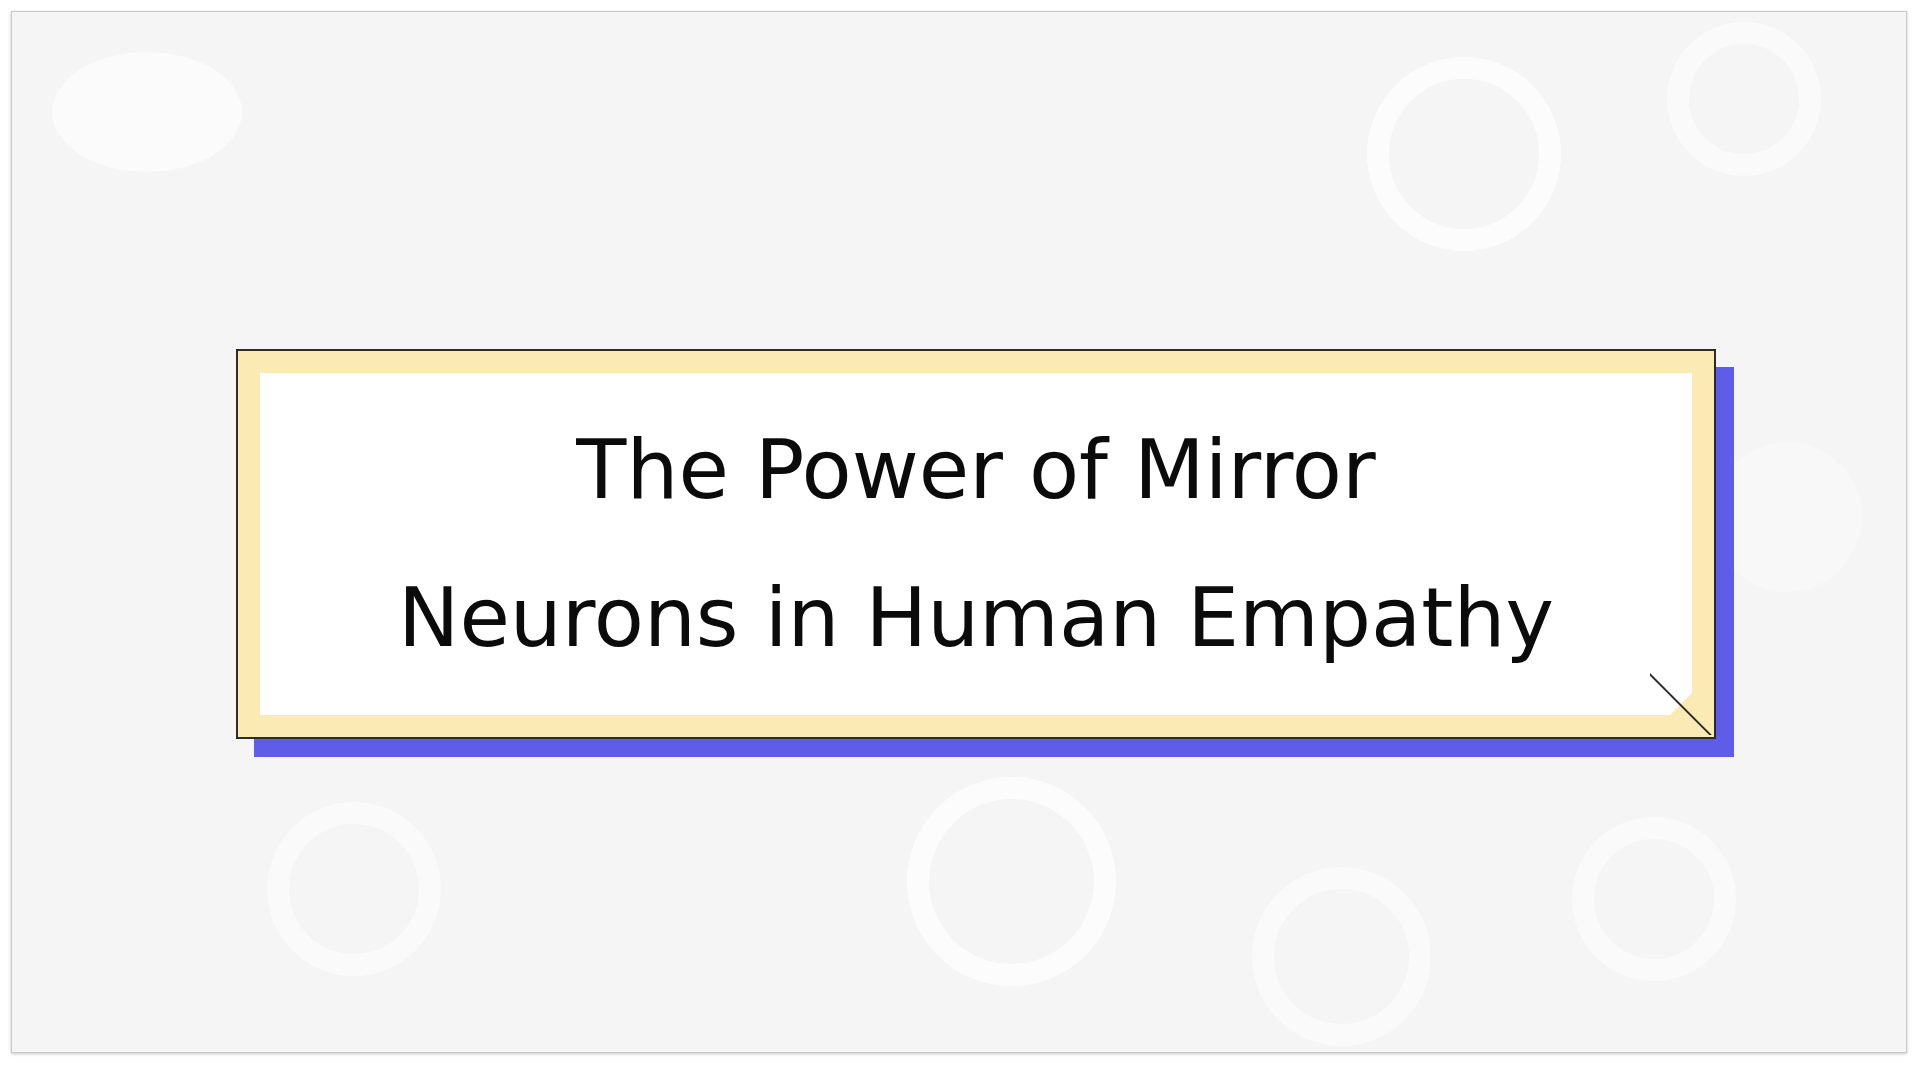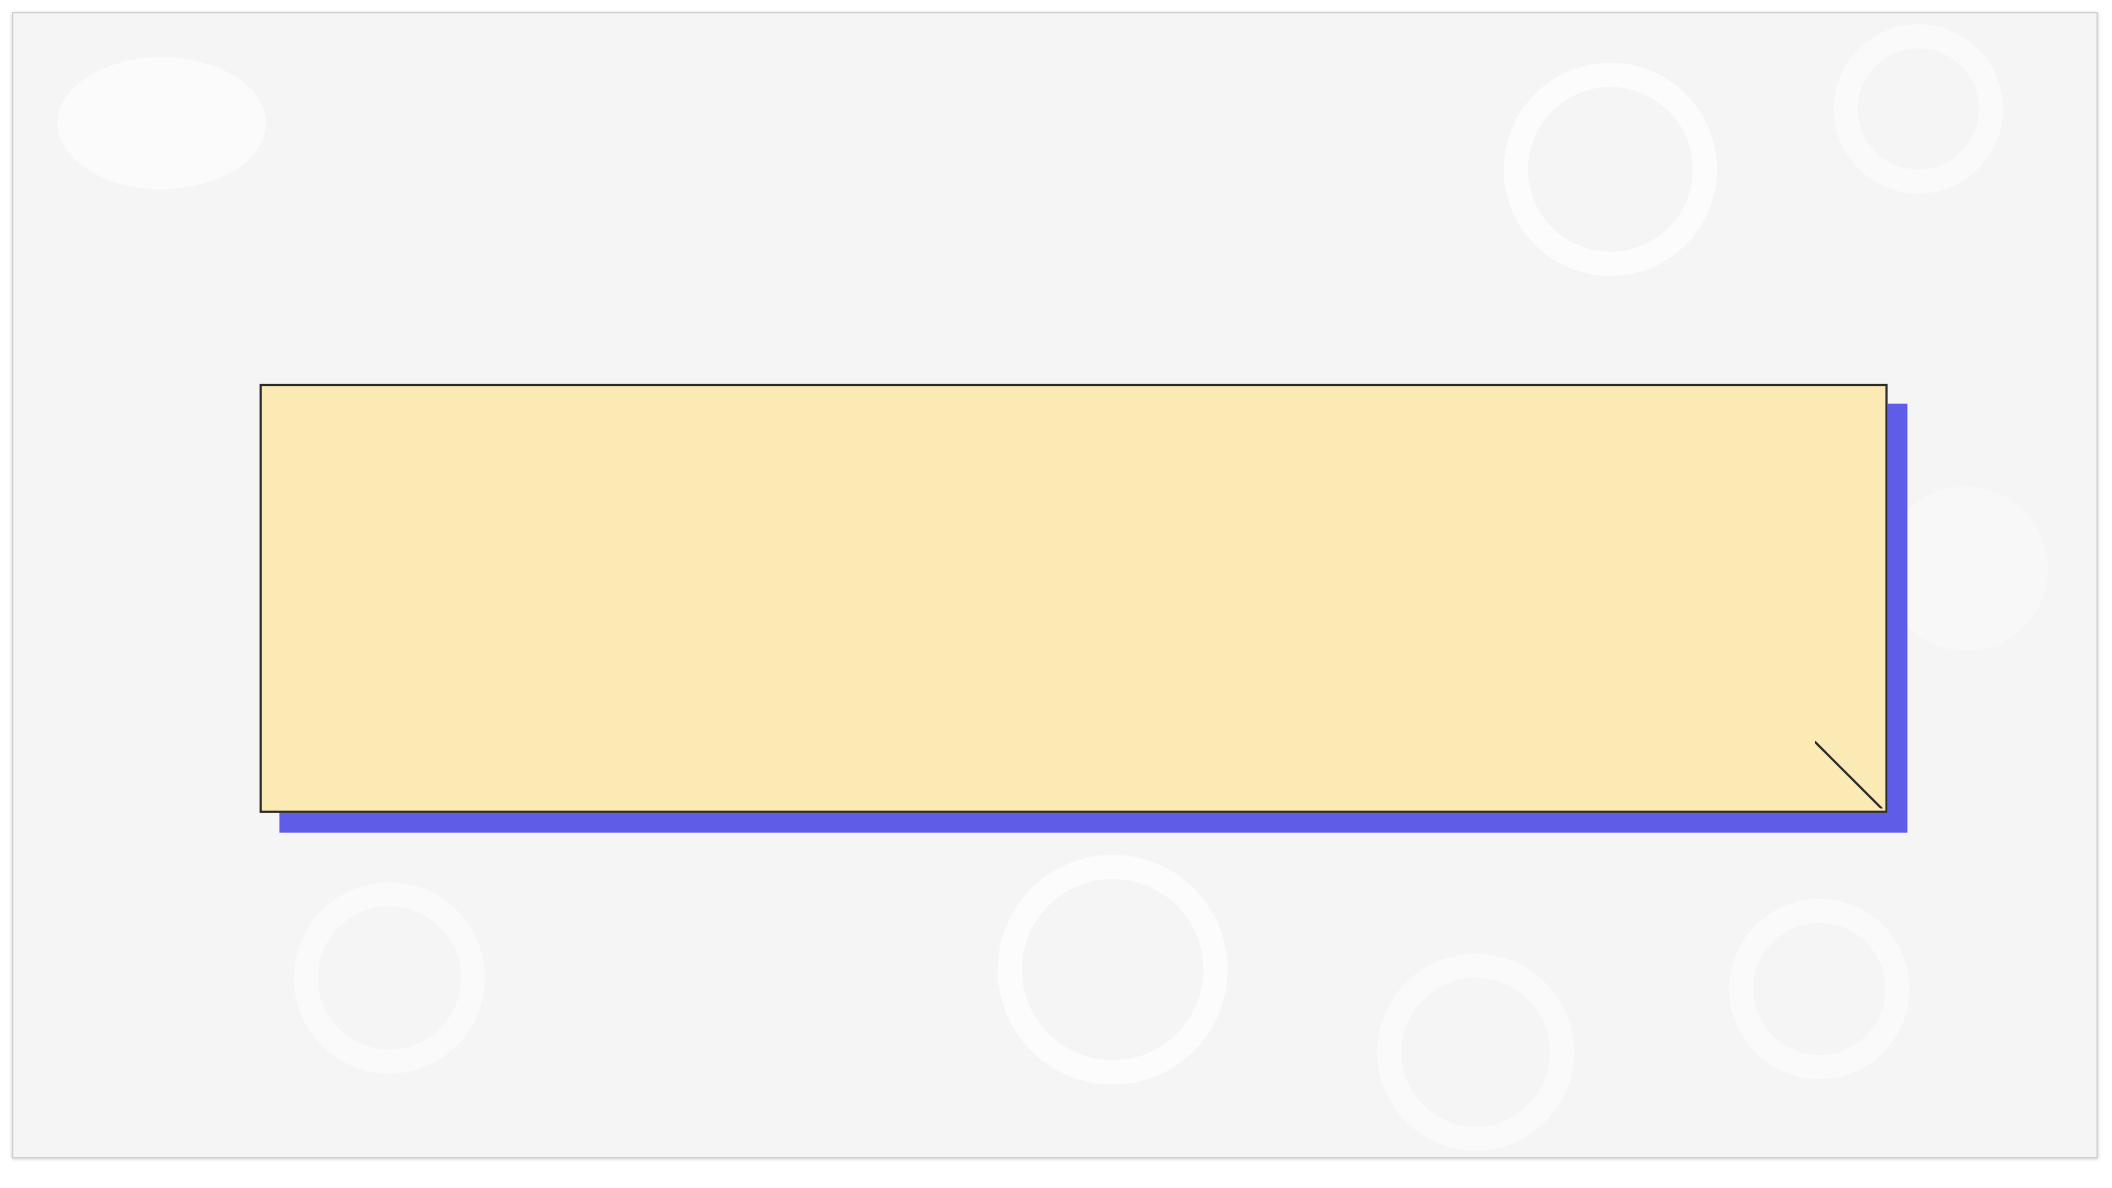--- a/index.html
+++ b/index.html
@@ -140,20 +140,24 @@
   <div class="ring soft" style="left:1560px; top:805px; width:120px; height:120px;"></div>
   <div class="ring soft" style="left:255px; top:790px; width:130px; height:130px;"></div>
   <div class="blob" style="left:40px; top:40px; width:190px; height:120px;"></div>
   <div class="blob" style="left:1700px; top:430px; width:150px; height:150px; opacity:0.5;"></div>
 
   <div id="title-card-wrap">
 
     <div id="card-shadow"></div>
 
     <div id="title-card">
+      <div id="card-inner">
+        <span class="title-line line-1">The Power of Mirror</span>
+        <span class="title-line line-2">Neurons in Human Empathy</span>
+      </div>
 
       <div id="corner-fold">
         <div class="fold-tri"></div>
         <div class="fold-line"></div>
       </div>
     </div>
 
   </div>
 </div>
 

